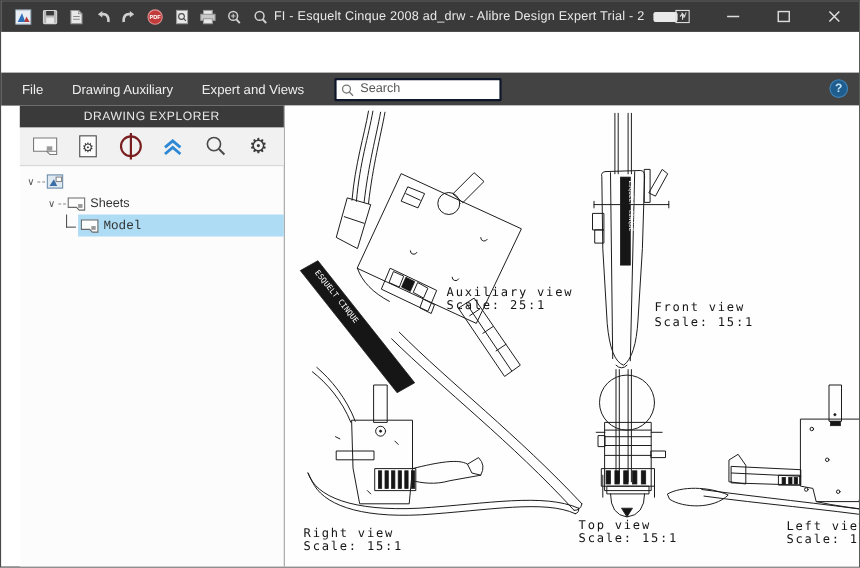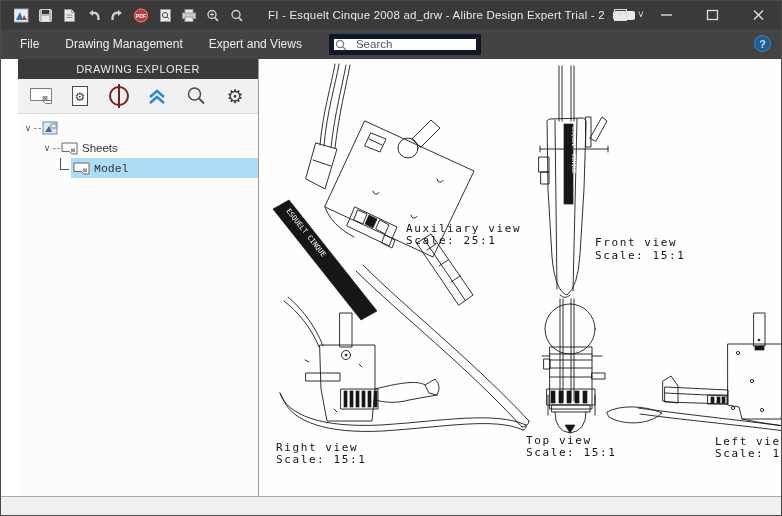--- a/index.html
+++ b/index.html
@@ -6,31 +6,31 @@
   *{box-sizing:border-box;}
   .window{
     width:782px;height:516px;position:relative;overflow:hidden;
     font-family:"Liberation Sans",sans-serif;background:#fff;
     border:1px solid #4a4a4a;
   }
   
   .titlebar{height:28px;background:#3a3a3a;display:flex;align-items:center;position:relative;}
   .tb-icon{width:24px;height:22px;display:flex;align-items:center;justify-content:center;flex:0 0 auto;}
   .tb-icon svg{display:block;}
-  .tb-title{color:#e8e8e8;font-size:11.5px;white-space:nowrap;margin-left:19px;letter-spacing:.2px;}
+  .tb-title{color:#e8e8e8;font-size:11.5px;white-space:nowrap;margin-left:0;letter-spacing:.2px;}
   .tb-pill{width:22px;height:9px;background:#e9e9e9;border-radius:2px;margin-left:8px;}
   .tb-chev{color:#ddd;font-size:10px;margin-left:3px;transform:translateY(-1px);}
   .tb-controls{position:absolute;right:0;top:0;height:28px;display:flex;align-items:center;}
   .tb-ctl{width:46px;height:28px;display:flex;align-items:center;justify-content:center;}
   
-  .menubar{height:30px;background:#434343;display:flex;align-items:center;padding-left:6px;position:relative;}
+  .menubar{height:30px;background:#434343;display:flex;align-items:center;padding-left:6px;position:relative;margin-top:37px;}
   .menu-item{color:#eee;font-size:12px;padding:0 13px;line-height:30px;cursor:default;}
   .searchbox{position:relative;margin-left:14px;}
   .searchbox input{
-    width:152px;height:21px;border:5px solid #0f172a;background:#fff;border-radius:1px;
+    width:152px;height:21px;border:2px solid #0f172a;background:#fff;border-radius:1px;
     font-family:"Liberation Sans",sans-serif;font-size:11.5px;color:#333;
     padding:0 4px 0 22px;outline:none;
   }
   .searchbox input::placeholder{color:#555;}
   .search-glyph{position:absolute;left:5px;top:4px;}
   .help-btn{
     position:absolute;right:10px;top:6px;width:17px;height:17px;border-radius:50%;
     background:#1f5d8f;color:#bfe0f5;font-size:11px;font-weight:bold;
     display:flex;align-items:center;justify-content:center;border:1px solid #3f86bd;
   }
@@ -151,21 +151,21 @@
       <div class="tb-ctl">
         <svg width="13" height="12">
             <path d="M2,1.5 L11,10.5 M11,1.5 L2,10.5" stroke="#ddd" stroke-width="1.4"></path>
           </svg>
       </div>
     </div>
   </div>
 
   <div class="menubar">
     <div class="menu-item">File</div>
-    <div class="menu-item">Drawing Management</div>
+    <div class="menu-item">Drawing Auxiliary</div>
     <div class="menu-item">Expert and Views</div>
     <div class="searchbox">
       <span class="search-glyph">
         <svg width="14" height="14">
             <circle cx="6" cy="6" r="3.6" fill="none" stroke="#777" stroke-width="1.2"></circle>
             <path d="M8.6,8.6 L12,12" stroke="#777" stroke-width="1.2"></path>
           </svg>
       </span>
       <input placeholder="Search" style="">
     </div>

